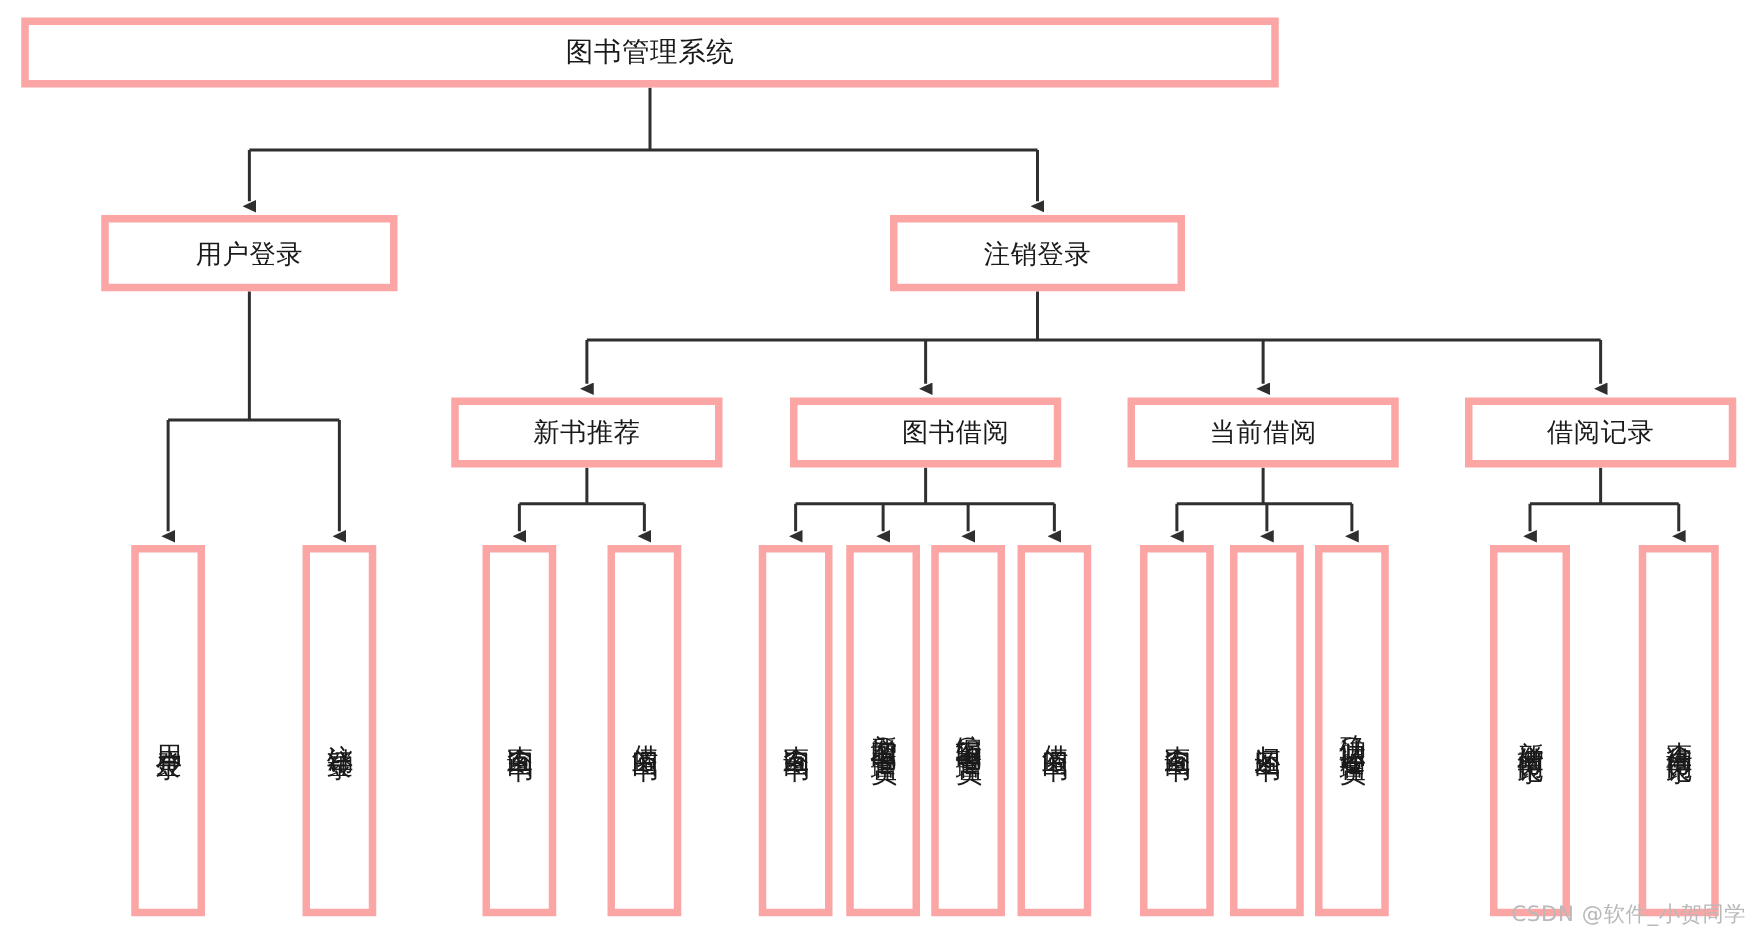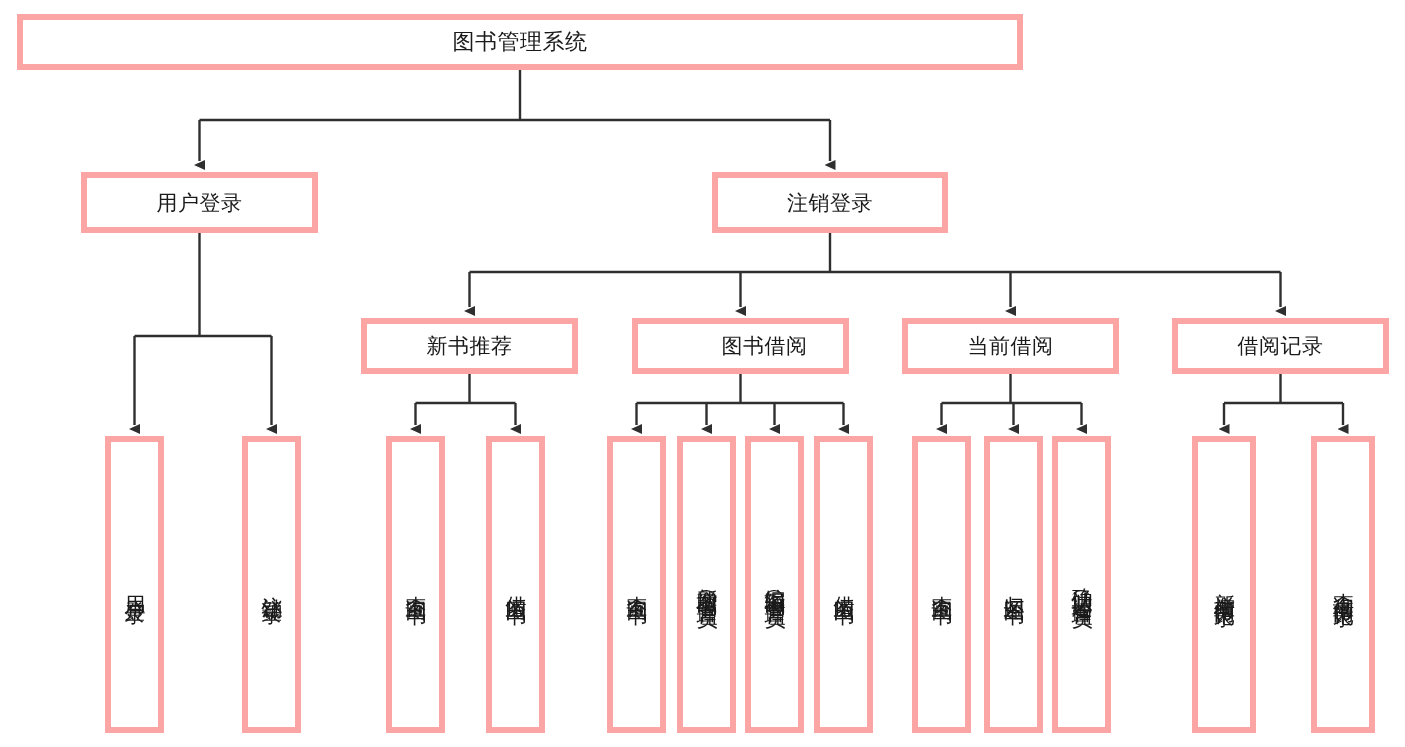--- a/index.html
+++ b/index.html
@@ -168,14 +168,15 @@
         <span class="txt">确认归还（管理员）</span>
       </div>
       <div class="node vert" id="leaf-add-record-node" style="left: 1192px; top: 436px; width: 64px; height: 297px; font-size: 21px; letter-spacing: 3px;">
         <span class="txt">新增借阅记录</span>
       </div>
       <div class="node vert" id="leaf-query-record-node" style="left: 1311px; top: 436px; width: 64px; height: 297px; font-size: 21px; letter-spacing: 3px;">
         <span class="txt">查询借阅记录</span>
       </div>
     </div>
 
+  <div id="watermark">CSDN @软件_小贺同学</div>
 
 </div>
 
 </body></html>

